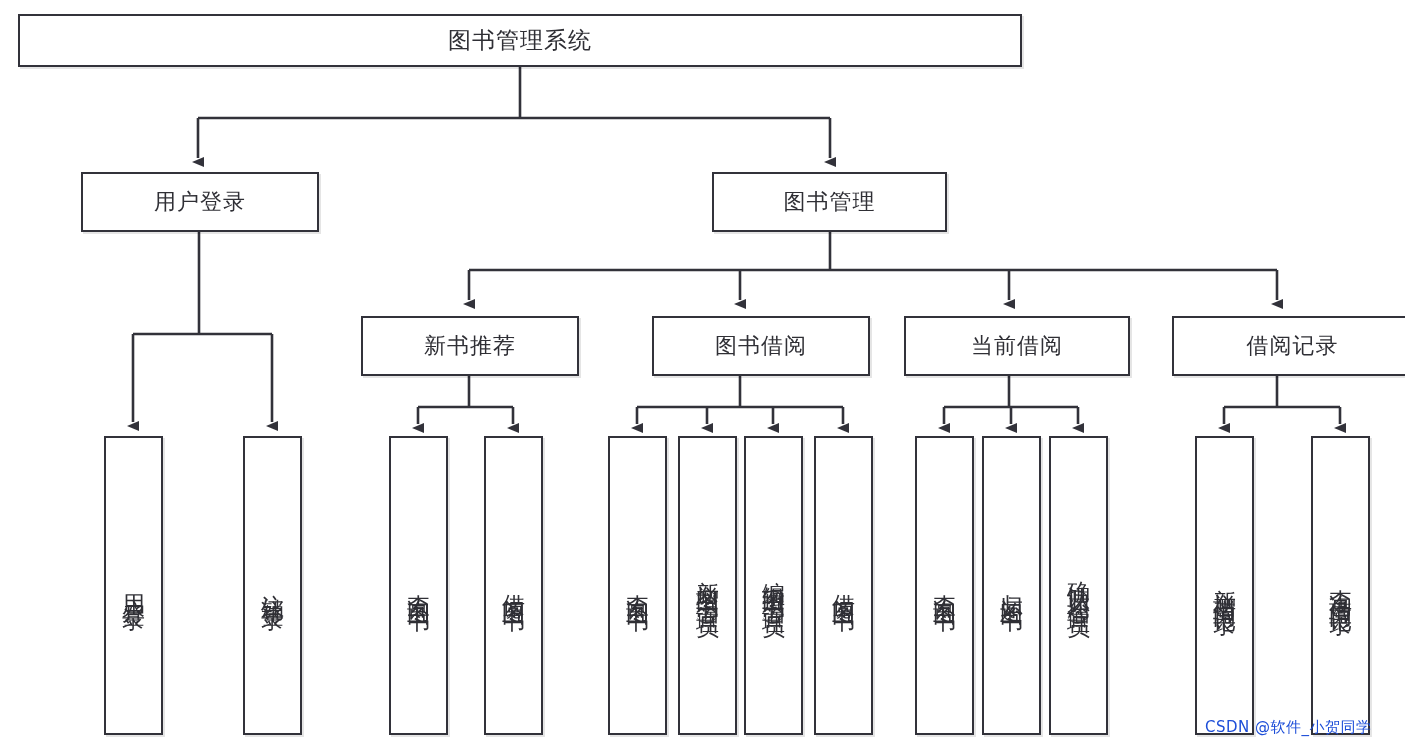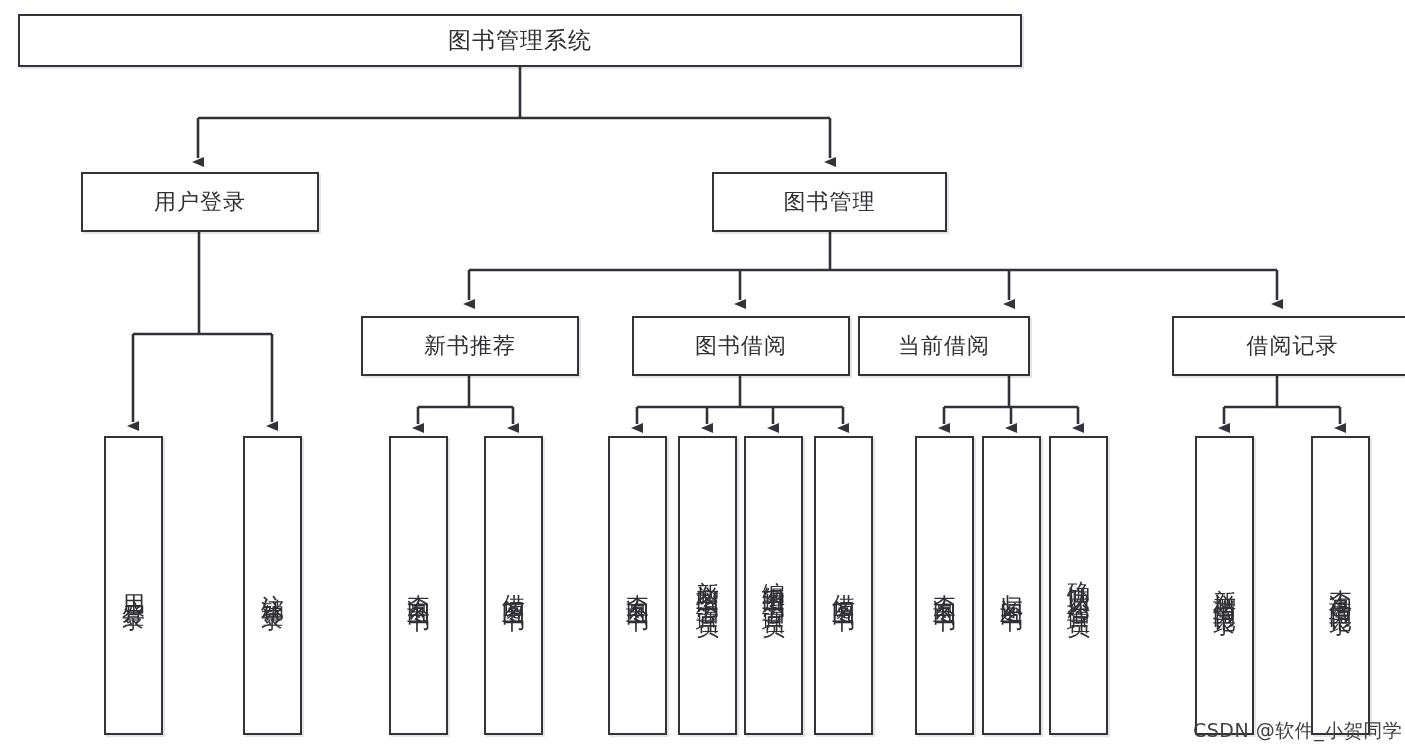--- a/index.html
+++ b/index.html
@@ -57,25 +57,26 @@
   .node.vert .label {
     writing-mode: vertical-rl;
     text-orientation: upright;
     font-size: 23px;
     line-height: 1.0;
     letter-spacing: 5px;
     white-space: nowrap;
   }
   .watermark {
     position: absolute;
-    font-size: 19px;
-    color: #404040;
+    font-size: 15px;
+    color: #1d4ed8;
     letter-spacing: 0.5px;
     white-space: nowrap;
     user-select: none;
+    margin-left: 12px;
   }
 </style>
 </head>
 <body>
 
 <div id="canvas">
 
   <svg class="edges" viewBox="0 0 1405 747">
     <defs>
       <marker id="arrow" markerWidth="10" markerHeight="12" refX="1" refY="6" orient="auto" markerUnits="userSpaceOnUse">
@@ -133,24 +134,24 @@
   <div class="node horiz" style="left:81px; top:172px; width:238px; height:60px;">
     <span class="label">用户登录</span>
   </div>
   <div class="node horiz" style="left:712px; top:172px; width:235px; height:60px;">
     <span class="label">图书管理</span>
   </div>
 
   <div class="node horiz" style="left:361px; top:316px; width:218px; height:60px;">
     <span class="label">新书推荐</span>
   </div>
-  <div class="node horiz" style="left:632px; top:316px; width:218px; height:60px;">
+  <div class="node horiz" style="left:652px; top:316px; width:218px; height:60px;">
     <span class="label">图书借阅</span>
   </div>
-  <div class="node horiz" style="left:858px; top:316px; width:172px; height:60px;">
+  <div class="node horiz" style="left:904px; top:316px; width:226px; height:60px;">
     <span class="label">当前借阅</span>
   </div>
   <div class="node horiz" style="left:1172px; top:316px; width:241px; height:60px;">
     <span class="label">借阅记录</span>
   </div>
 
   <div class="node vert" style="left:104px; top:436px; width:59px; height:299px;">
     <span class="label">用户登录</span>
   </div>
   <div class="node vert" style="left:243px; top:436px; width:59px; height:299px;">

